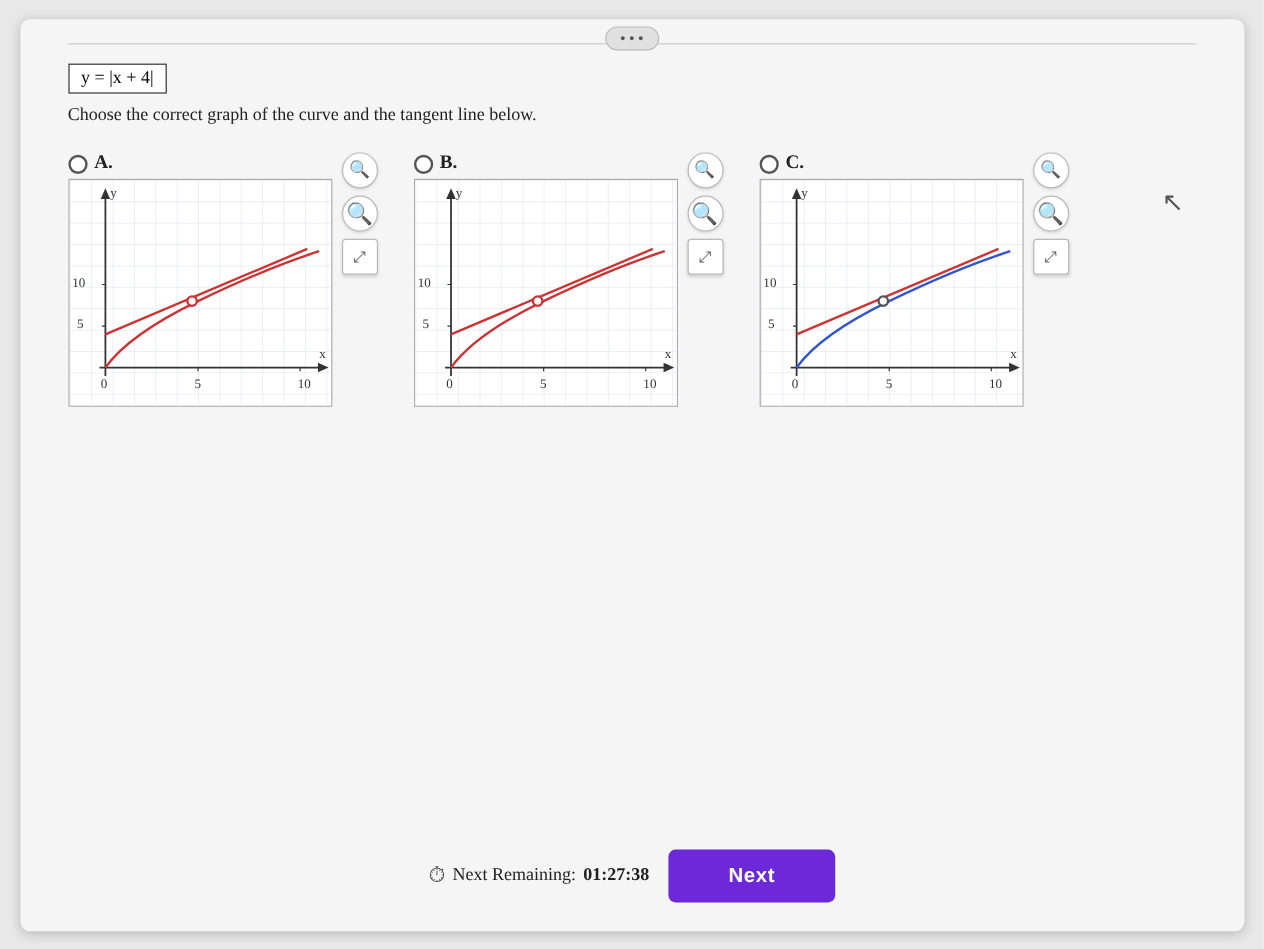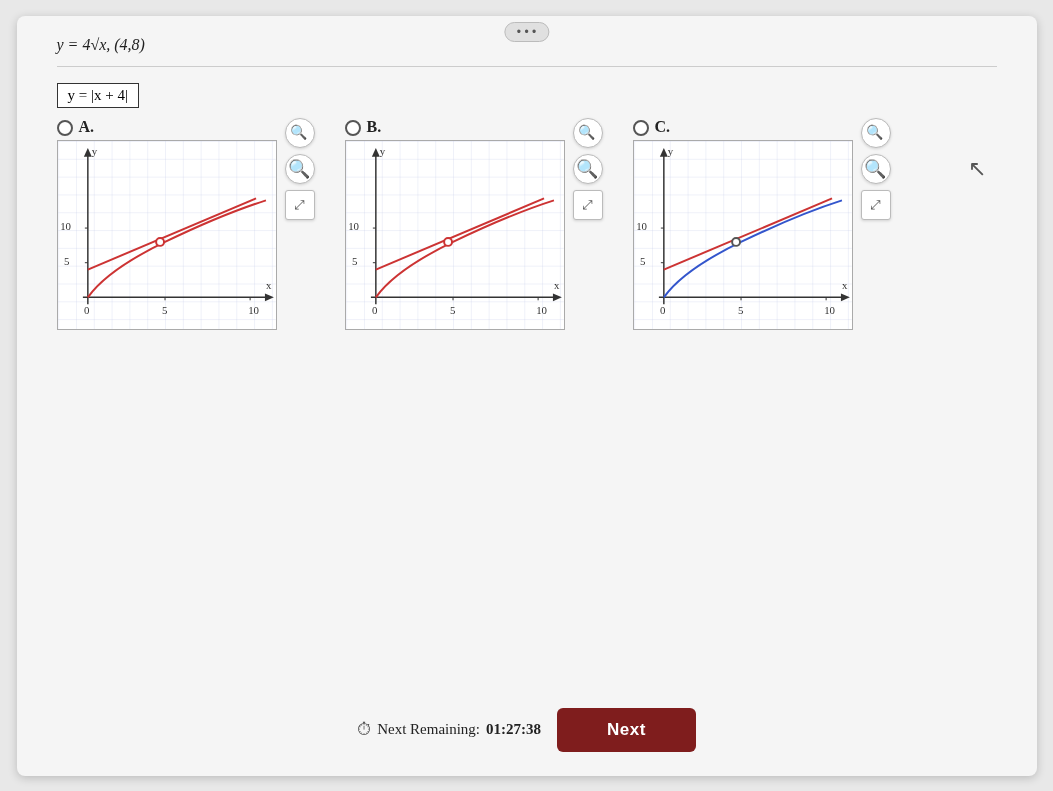--- a/index.html
+++ b/index.html
@@ -132,21 +132,21 @@
       align-items: center;
       gap: 6px;
       font-size: 15px;
       color: #222;
     }
     .timer-icon {
       font-size: 18px;
       color: #444;
     }
     .next-btn {
-      background: #7f1d1d;
+      background: #6d28d9;
       color: white;
       border: none;
       border-radius: 6px;
       padding: 12px 50px;
       font-size: 17px;
       font-weight: bold;
       cursor: pointer;
       letter-spacing: 0.5px;
     }
     
@@ -189,32 +189,32 @@
   </style>
 </head>
 <body>
 
 <div class="main-container">
 
   
   <button class="collapse-btn">• • •</button>
 
   
-  <div class="top-equation">
-    <span>y = 4√x, (4,8)</span>
-  </div>
 
   <div class="divider"></div>
 
   
   <div class="tangent-label">
     <span>y = |x + 4|</span>
   </div>
 
   
+  <div class="instruction">
+    <span>Choose the correct graph of the curve and the tangent line below.</span>
+  </div>
 
   
   <div class="cursor-arrow">↖</div>
 
   
   <div class="options-row">
 
     <div class="option-block">
       <div class="option-section">
         <div class="option-header">

